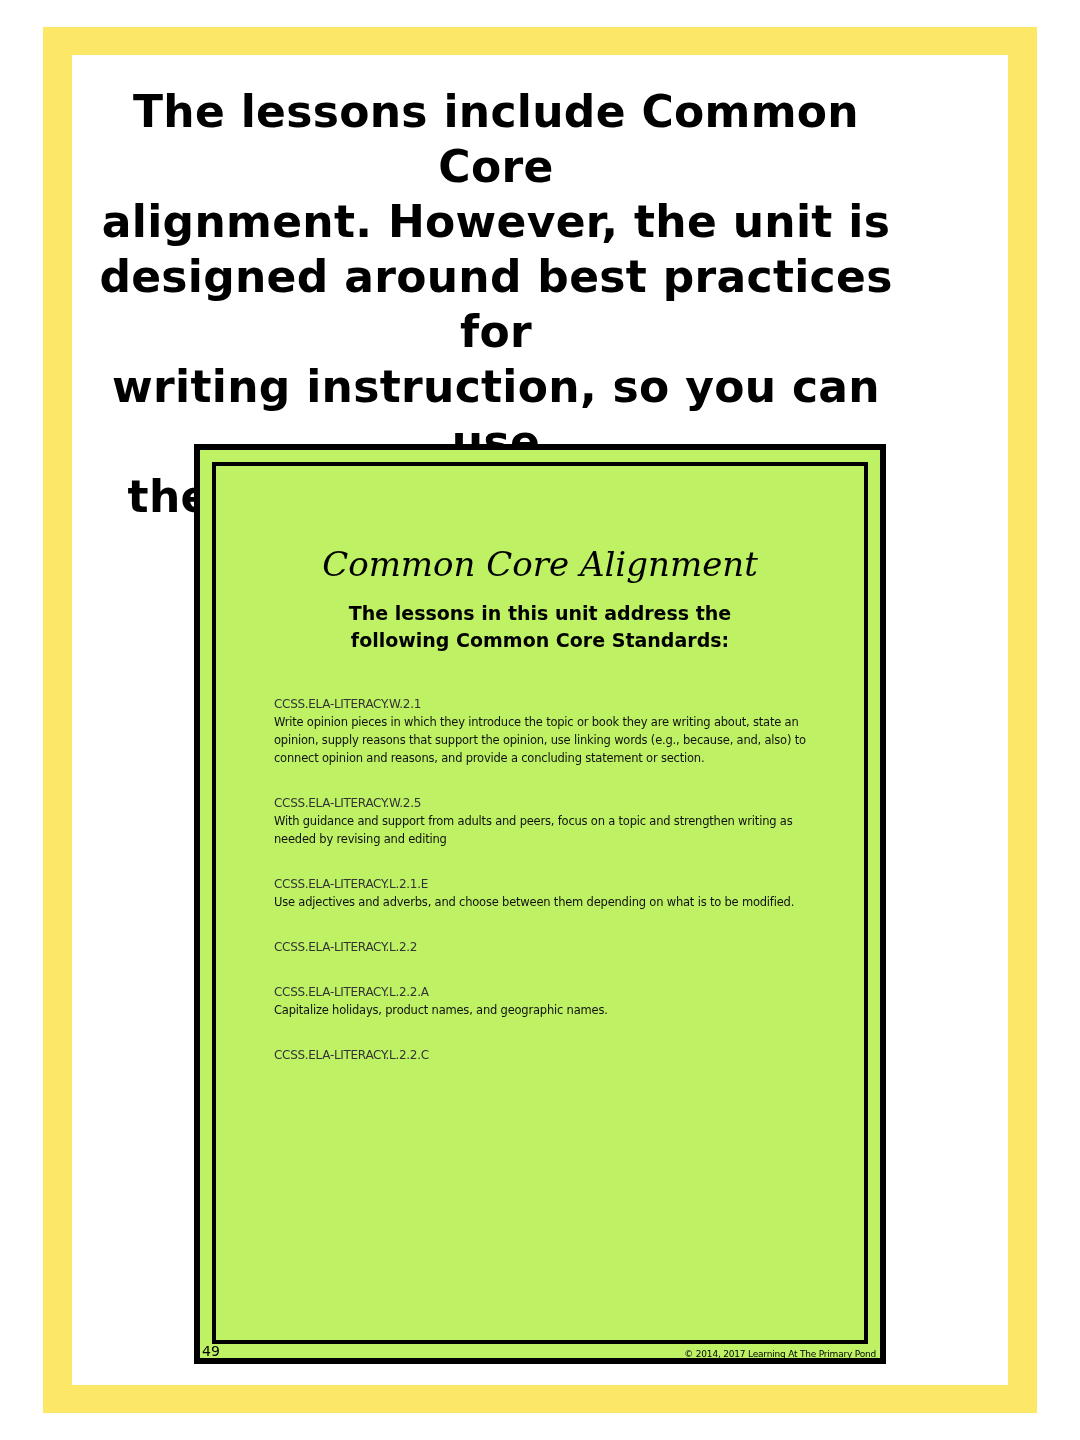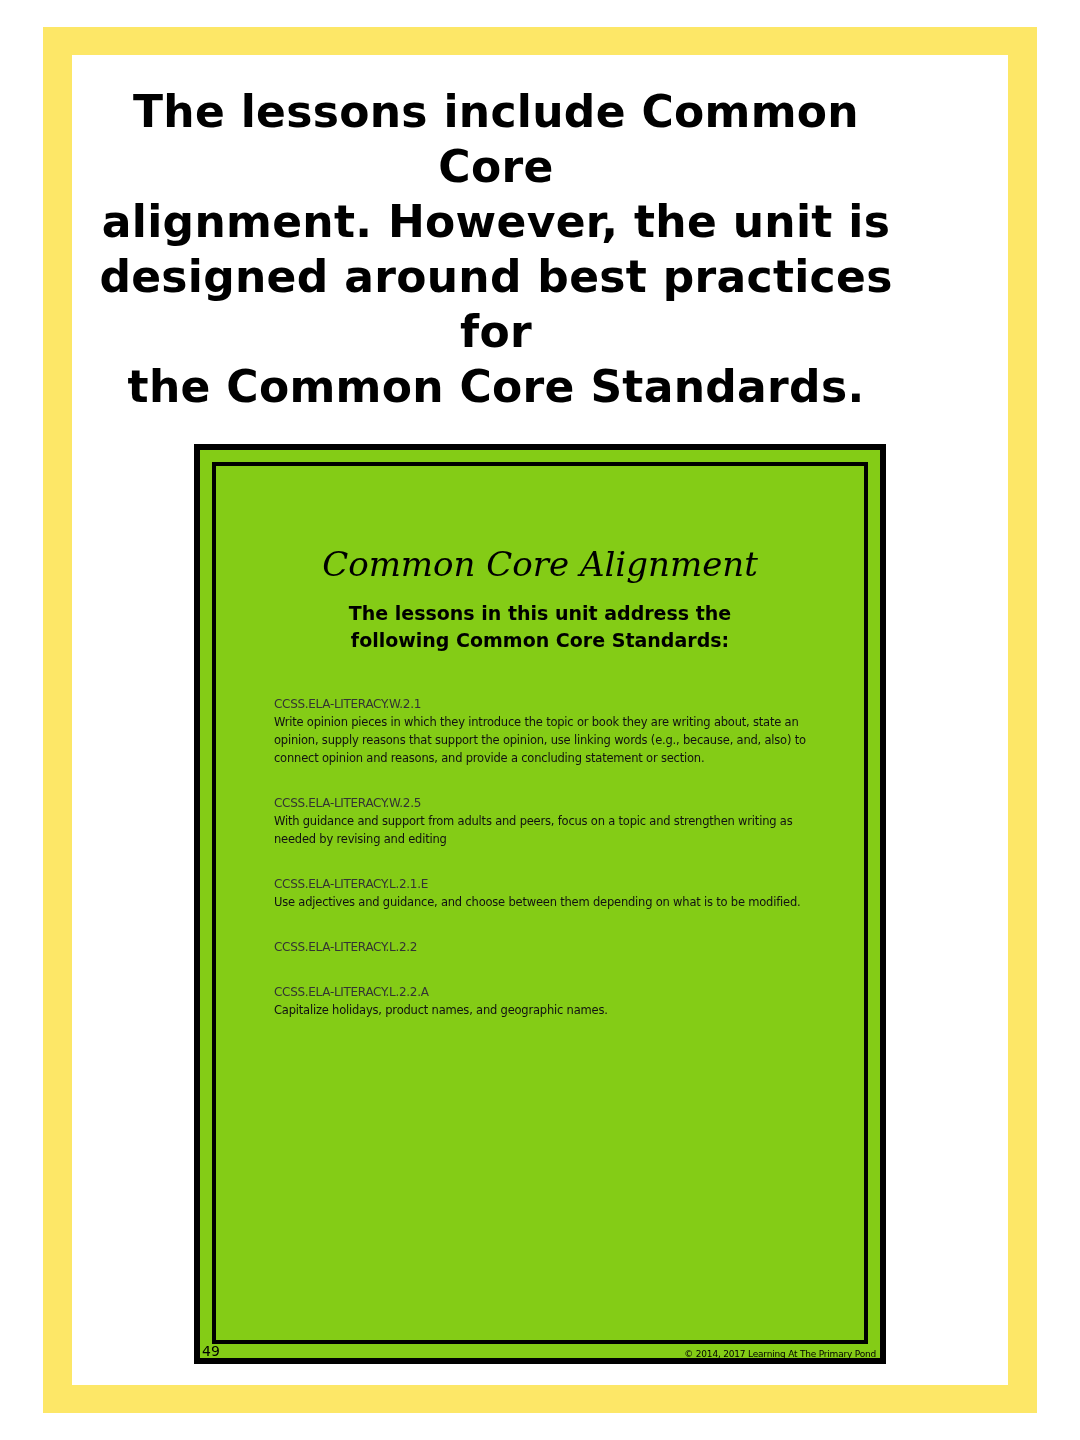--- a/index.html
+++ b/index.html
@@ -1,21 +1,21 @@
 <!DOCTYPE html>
 <html><head>
 <meta charset="utf-8">
 <style>
   html, body { margin:0; padding:0; }
   body { width:1080px; height:1440px; background:#ffffff; position:relative; overflow:hidden; font-family:"DejaVu Sans", sans-serif; }
   .yellow-frame { position:absolute; left:43px; top:27px; width:994px; height:1386px; background:#fde767; }
   .white-panel { position:absolute; left:72px; top:55px; width:936px; height:1330px; background:#ffffff; }
   .headline { position:absolute; left:72px; top:84px; width:848px; text-align:center; font-family:"DejaVu Sans", sans-serif; font-weight:bold; font-size:44px; line-height:55px; color:#000; letter-spacing:0.3px; }
   .headline span { display:block; }
-  .doc-outer { position:absolute; left:194px; top:444px; width:680px; height:908px; border:6px solid #000; background:#84cc16; }
+  .doc-outer { position:absolute; left:194px; top:444px; width:680px; height:908px; border:6px solid #000; background:#bef264; }
   .doc-inner { position:absolute; left:12px; top:12px; right:12px; bottom:14px; border:4px solid #000; }
   .doc-title { position:absolute; left:0; right:0; top:78px; text-align:center; font-family:"DejaVu Serif", serif; font-style:italic; font-size:34px; color:#000; }
   .doc-subtitle { position:absolute; left:0; right:0; top:134px; text-align:center; font-family:"DejaVu Sans", sans-serif; font-weight:bold; font-size:19px; line-height:27px; color:#000; }
   .doc-subtitle span { display:block; }
   .standards { position:absolute; left:58px; top:230px; width:560px; }
   .std { margin-bottom:28px; }
   .std-code { font-family:"DejaVu Sans", sans-serif; font-size:12px; color:#333; letter-spacing:-0.3px; line-height:17px; }
   .std-desc { font-family:"DejaVu Sans", sans-serif; font-size:11.5px; color:#111; line-height:18px; letter-spacing:-0.2px; }
   .page-num { position:absolute; left:2px; bottom:-1px; font-family:"DejaVu Sans", sans-serif; font-size:14px; color:#000; }
   .copyright { position:absolute; right:4px; bottom:-1px; font-family:"DejaVu Sans", sans-serif; font-size:9px; color:#000; letter-spacing:-0.2px;margin-top:35px; }
@@ -23,20 +23,21 @@
 </head>
 <body>
 
 <div class="yellow-frame"></div>
 <div class="white-panel"></div>
 
 <div class="headline">
   <span>The lessons include Common Core</span>
   <span>alignment. However, the unit is</span>
   <span>designed around best practices for</span>
+  <span>writing instruction, so you can use</span>
   <span>the Common Core Standards.</span>
 </div>
 
 <div class="doc-outer">
   <div class="doc-inner">
     <div class="doc-title">Common Core Alignment</div>
     <div class="doc-subtitle">
       <span>The lessons in this unit address the</span>
       <span>following Common Core Standards:</span>
     </div>
@@ -44,28 +45,29 @@
       <div class="std">
         <div class="std-code">CCSS.ELA-LITERACY.W.2.1</div>
         <div class="std-desc">Write opinion pieces in which they introduce the topic or book they are writing about, state an opinion, supply reasons that support the opinion, use linking words (e.g., because, and, also) to connect opinion and reasons, and provide a concluding statement or section.</div>
       </div>
       <div class="std">
         <div class="std-code">CCSS.ELA-LITERACY.W.2.5</div>
         <div class="std-desc">With guidance and support from adults and peers, focus on a topic and strengthen writing as needed by revising and editing</div>
       </div>
       <div class="std">
         <div class="std-code">CCSS.ELA-LITERACY.L.2.1.E</div>
-        <div class="std-desc">Use adjectives and guidance, and choose between them depending on what is to be modified.</div>
+        <div class="std-desc">Use adjectives and adverbs, and choose between them depending on what is to be modified.</div>
       </div>
       <div class="std">
         <div class="std-code">CCSS.ELA-LITERACY.L.2.2</div>
       </div>
       <div class="std">
         <div class="std-code">CCSS.ELA-LITERACY.L.2.2.A</div>
         <div class="std-desc">Capitalize holidays, product names, and geographic names.</div>
       </div>
       <div class="std">
+        <div class="std-code">CCSS.ELA-LITERACY.L.2.2.C</div>
       </div>
     </div>
   </div>
   <div class="page-num">49</div>
   <div class="copyright">© 2014, 2017 Learning At The Primary Pond</div>
 </div>
 
 </body></html>

